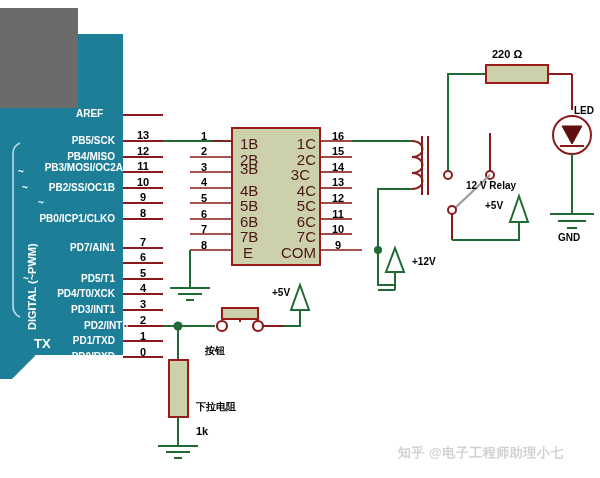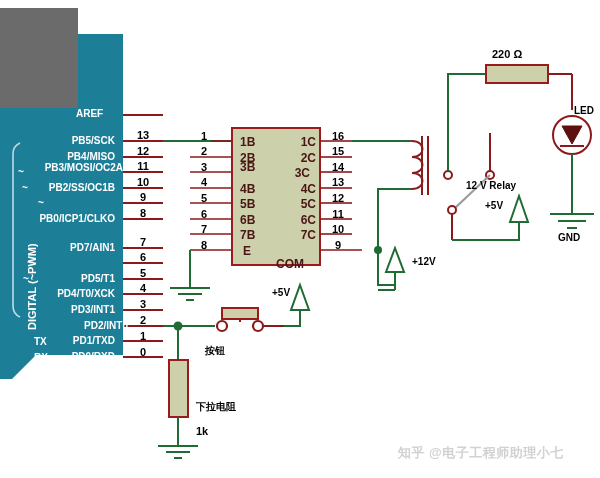--- a/index.html
+++ b/index.html
@@ -14,29 +14,29 @@
 
   
   .pinlabel{
     color:#ffffff;font-size:10px;font-weight:bold;
     text-align:right;letter-spacing:0px;
   }
   .pinnum{
     color:#000000;font-size:11px;font-weight:bold;text-align:center;
   }
   .tilde{color:#ffffff;font-size:10px;font-weight:bold;}
-  .serial{color:#ffffff;font-size:10px;font-weight:bold;}
+  .serial{color:#ffffff;font-size:13px;font-weight:bold;}
   .digital-vert{
     color:#ffffff;font-size:11px;font-weight:bold;
     transform:rotate(-90deg);transform-origin:left top;
   }
   .aref{color:#ffffff;font-size:10px;font-weight:bold;}
 
   
-  .chippin{color:#4a1515;font-size:12px;font-weight:bold;}
+  .chippin{color:#4a1515;font-size:15px;font-weight:normal;}
 
   
   .ann{color:#000000;font-size:10px;font-weight:bold;}
   .ann-cn{color:#000000;font-size:10px;font-weight:bold;}
   .ann-big{color:#000000;font-size:11px;font-weight:bold;}
 
   .watermark{
     position:absolute;color:#c9c9c9;font-size:13px;font-weight:bold;
     letter-spacing:0.5px;opacity:.85;
   }
@@ -245,21 +245,21 @@
   <div class="txt chippin" style="left:240px;top:228px;">7B</div>
   <div class="txt chippin" style="left:243px;top:244px;">E</div>
 
   <div class="txt chippin" style="left:290px;top:135px;width:26px;text-align:right;">1C</div>
   <div class="txt chippin" style="left:290px;top:151px;width:26px;text-align:right;">2C</div>
   <div class="txt chippin" style="left:284px;top:166px;width:26px;text-align:right;">3C</div>
   <div class="txt chippin" style="left:290px;top:182px;width:26px;text-align:right;">4C</div>
   <div class="txt chippin" style="left:290px;top:197px;width:26px;text-align:right;">5C</div>
   <div class="txt chippin" style="left:290px;top:213px;width:26px;text-align:right;">6C</div>
   <div class="txt chippin" style="left:290px;top:228px;width:26px;text-align:right;">7C</div>
-  <div class="txt chippin" style="left:276px;top:244px;width:40px;margin-top:13px;">COM</div>
+  <div class="txt chippin" style="left:276px;top:244px;width:40px;text-align:right;">COM</div>
 
   <div class="txt pinnum" style="left:327px;top:130px;width:22px;">16</div>
   <div class="txt pinnum" style="left:327px;top:145px;width:22px;">15</div>
   <div class="txt pinnum" style="left:327px;top:161px;width:22px;">14</div>
   <div class="txt pinnum" style="left:327px;top:176px;width:22px;">13</div>
   <div class="txt pinnum" style="left:327px;top:192px;width:22px;">12</div>
   <div class="txt pinnum" style="left:327px;top:208px;width:22px;">11</div>
   <div class="txt pinnum" style="left:327px;top:223px;width:22px;">10</div>
   <div class="txt pinnum" style="left:327px;top:239px;width:22px;">9</div>
 

